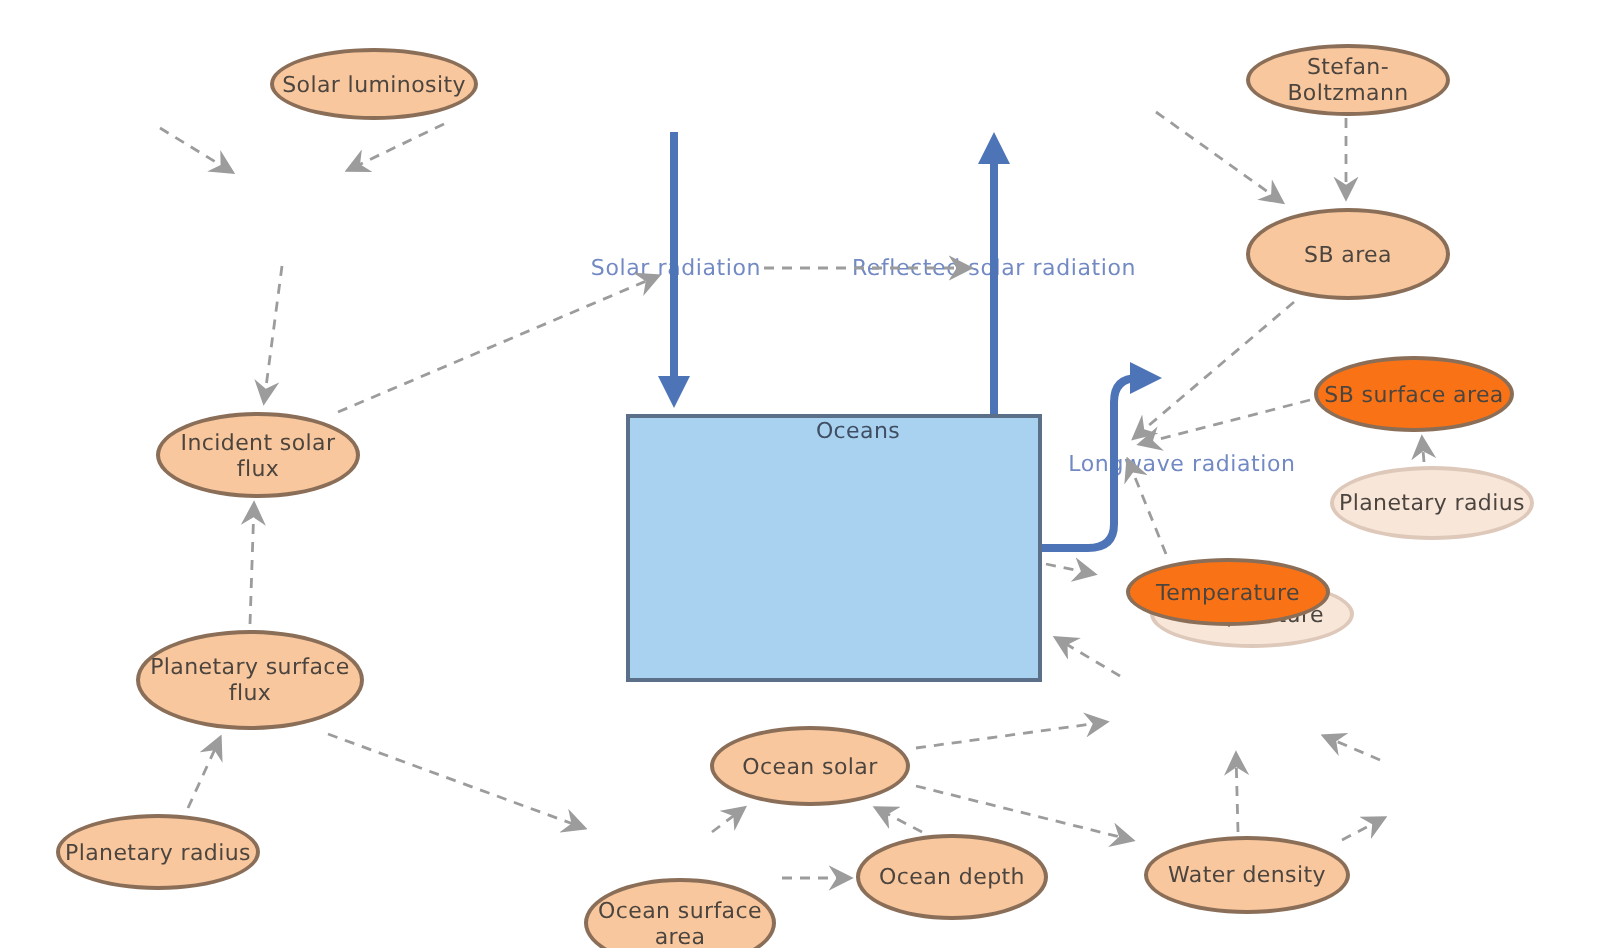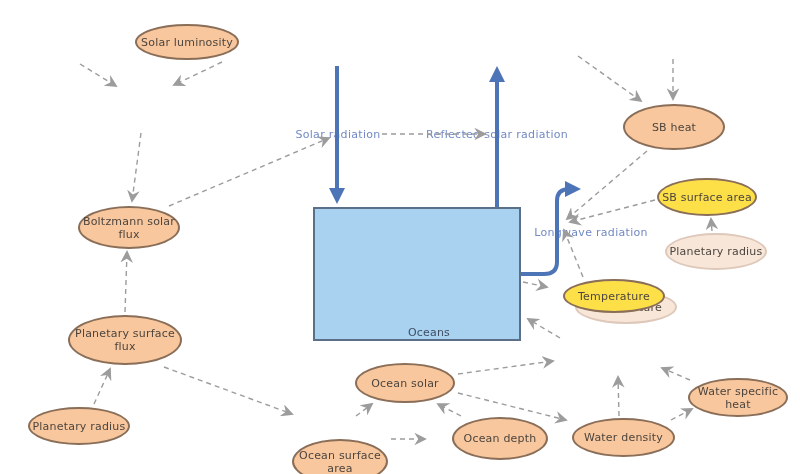--- a/index.html
+++ b/index.html
@@ -6,30 +6,30 @@
   #canvas{
     position:relative;width:800px;height:474px;background:#ffffff;overflow:hidden;
     font-family:"DejaVu Sans","Liberation Sans",sans-serif;
   }
   .node{
     position:absolute;border-radius:50%;
     background:#F8C79D;border:2px solid #8A6E58;
     display:flex;align-items:center;justify-content:center;
     box-sizing:border-box;z-index:3;
   }
-  .node.deep{background:#fde047;}
+  .node.deep{background:#f97316;}
   .node.ghost{background:#F8E7D9;border-color:#DEC8BA;z-index:2;}
   .nlabel{
     font-size:11px;line-height:13px;color:#4C453F;text-align:center;
     white-space:pre-line;letter-spacing:0.2px;
   }
   .stock{
     position:absolute;left:313px;top:207px;width:208px;height:134px;
     background:#A9D2F0;border:2px solid #5B7088;box-sizing:border-box;
-    display:flex;align-items:flex-end;justify-content:center;z-index:3;padding-left:24px;
+    display:flex;align-items:flex-start;justify-content:center;z-index:3;padding-left:24px;
   }
   .stock .nlabel{color:#3F4E63;}
   .flow-label{
     position:absolute;transform:translate(-50%,-50%);
     font-size:11px;color:#7289C4;white-space:nowrap;z-index:1;letter-spacing:0.3px;
   }
   svg.wires{position:absolute;left:0;top:0;z-index:2;pointer-events:none;}
   svg.wires line,svg.wires path{pointer-events:stroke;}
 </style>
 </head>
@@ -86,56 +86,56 @@
   </svg>
 
   <div class="stock">
     <span class="nlabel">Oceans</span>
   </div>
 
   <div class="node" style="left:135px;top:24px;width:104px;height:36px">
     <span class="nlabel">Solar luminosity</span>
     </div>
   <div class="node" style="left:78px;top:206px;width:102px;height:43px">
-    <span class="nlabel">Boltzmann solar
+    <span class="nlabel">Incident solar
 flux</span>
     </div>
   <div class="node" style="left:68px;top:315px;width:114px;height:50px">
     <span class="nlabel">Planetary surface
 flux</span>
     </div>
   <div class="node" style="left:28px;top:407px;width:102px;height:38px">
     <span class="nlabel">Planetary radius</span>
     </div>
   <div class="node" style="left:292px;top:439px;width:96px;height:45px">
     <span class="nlabel">Ocean surface
 area</span>
     </div>
   <div class="node" style="left:355px;top:363px;width:100px;height:40px">
     <span class="nlabel">Ocean solar</span>
     </div>
-  <div class="node" style="left:452px;top:417px;width:96px;height:43px">
+  <div class="node" style="left:428px;top:417px;width:96px;height:43px">
     <span class="nlabel">Ocean depth</span>
     </div>
   <div class="node" style="left:572px;top:418px;width:103px;height:39px">
     <span class="nlabel">Water density</span>
-    </div>
-  <div class="node" style="left:688px;top:378px;width:100px;height:39px">
-    <span class="nlabel">Water specific
-heat</span>
     </div>
   <div class="node ghost" style="left:575px;top:290px;width:102px;height:34px">
     <span class="nlabel">Temperature</span>
     </div>
   <div class="node deep" style="left:563px;top:279px;width:102px;height:34px">
     <span class="nlabel">Temperature</span>
     </div>
   <div class="node deep" style="left:657px;top:178px;width:100px;height:38px">
     <span class="nlabel">SB surface area</span>
     </div>
   <div class="node ghost" style="left:665px;top:233px;width:102px;height:37px">
     <span class="nlabel">Planetary radius</span>
     </div>
   <div class="node" style="left:623px;top:104px;width:102px;height:46px">
-    <span class="nlabel">SB heat</span>
+    <span class="nlabel">SB area</span>
+    </div>
+  <div class="node" style="left:623px;top:22px;width:102px;height:36px">
+    <span class="nlabel">Stefan-
+Boltzmann</span>
     </div>
 
 </div>
 
 </body></html>

